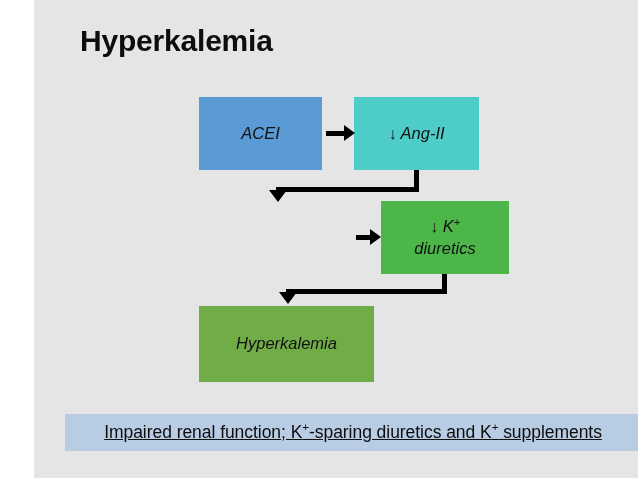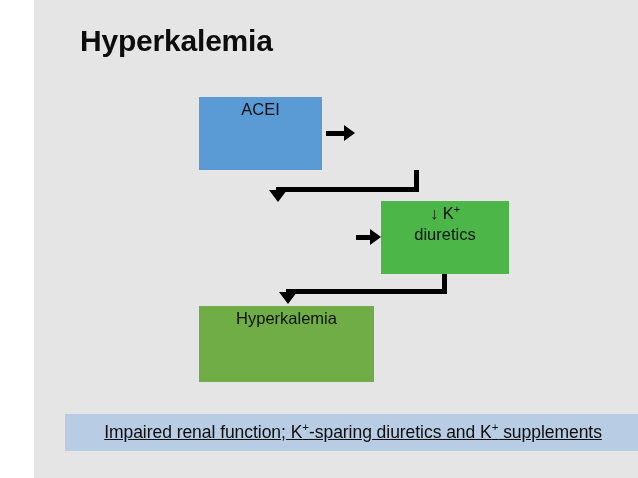--- a/index.html
+++ b/index.html
@@ -35,26 +35,28 @@
     letter-spacing: -0.2px;
     color: #0d0d0d;
     white-space: nowrap;
   }
 
   
   .box {
     position: absolute;
     box-sizing: border-box;
     display: flex;
+    align-items: center;
     justify-content: center;
     text-align: center;
     color: #111111;
     font-size: 16.5px;
     line-height: 1.28;
     padding: 2px 6px;
+    font-style: italic;
   }
   .box .txt { display: block; }
 
   #box-acei {
     left: 165px; top: 97px;
     width: 123px; height: 73px;
     background: #5b9bd5;
   }
   #box-angii {
     left: 320px; top: 97px;
@@ -185,20 +187,23 @@
 <body>
 
 <div id="slide">
 
   <div class="slide-title">Hyperkalemia</div>
 
   <div class="box" id="box-acei">
     <span class="txt">ACEI</span>
   </div>
 
+  <div class="box" id="box-angii">
+    <span class="txt">↓ Ang-II</span>
+  </div>
 
   <div class="conn" id="arrow1-shaft"></div>
   <div id="arrow1-head"></div>
 
   <div class="conn" id="elbow1-v-right"></div>
   <div class="conn" id="elbow1-h"></div>
   <div class="conn" id="elbow1-v-left"></div>
   <div id="elbow1-head"></div>
 
 

